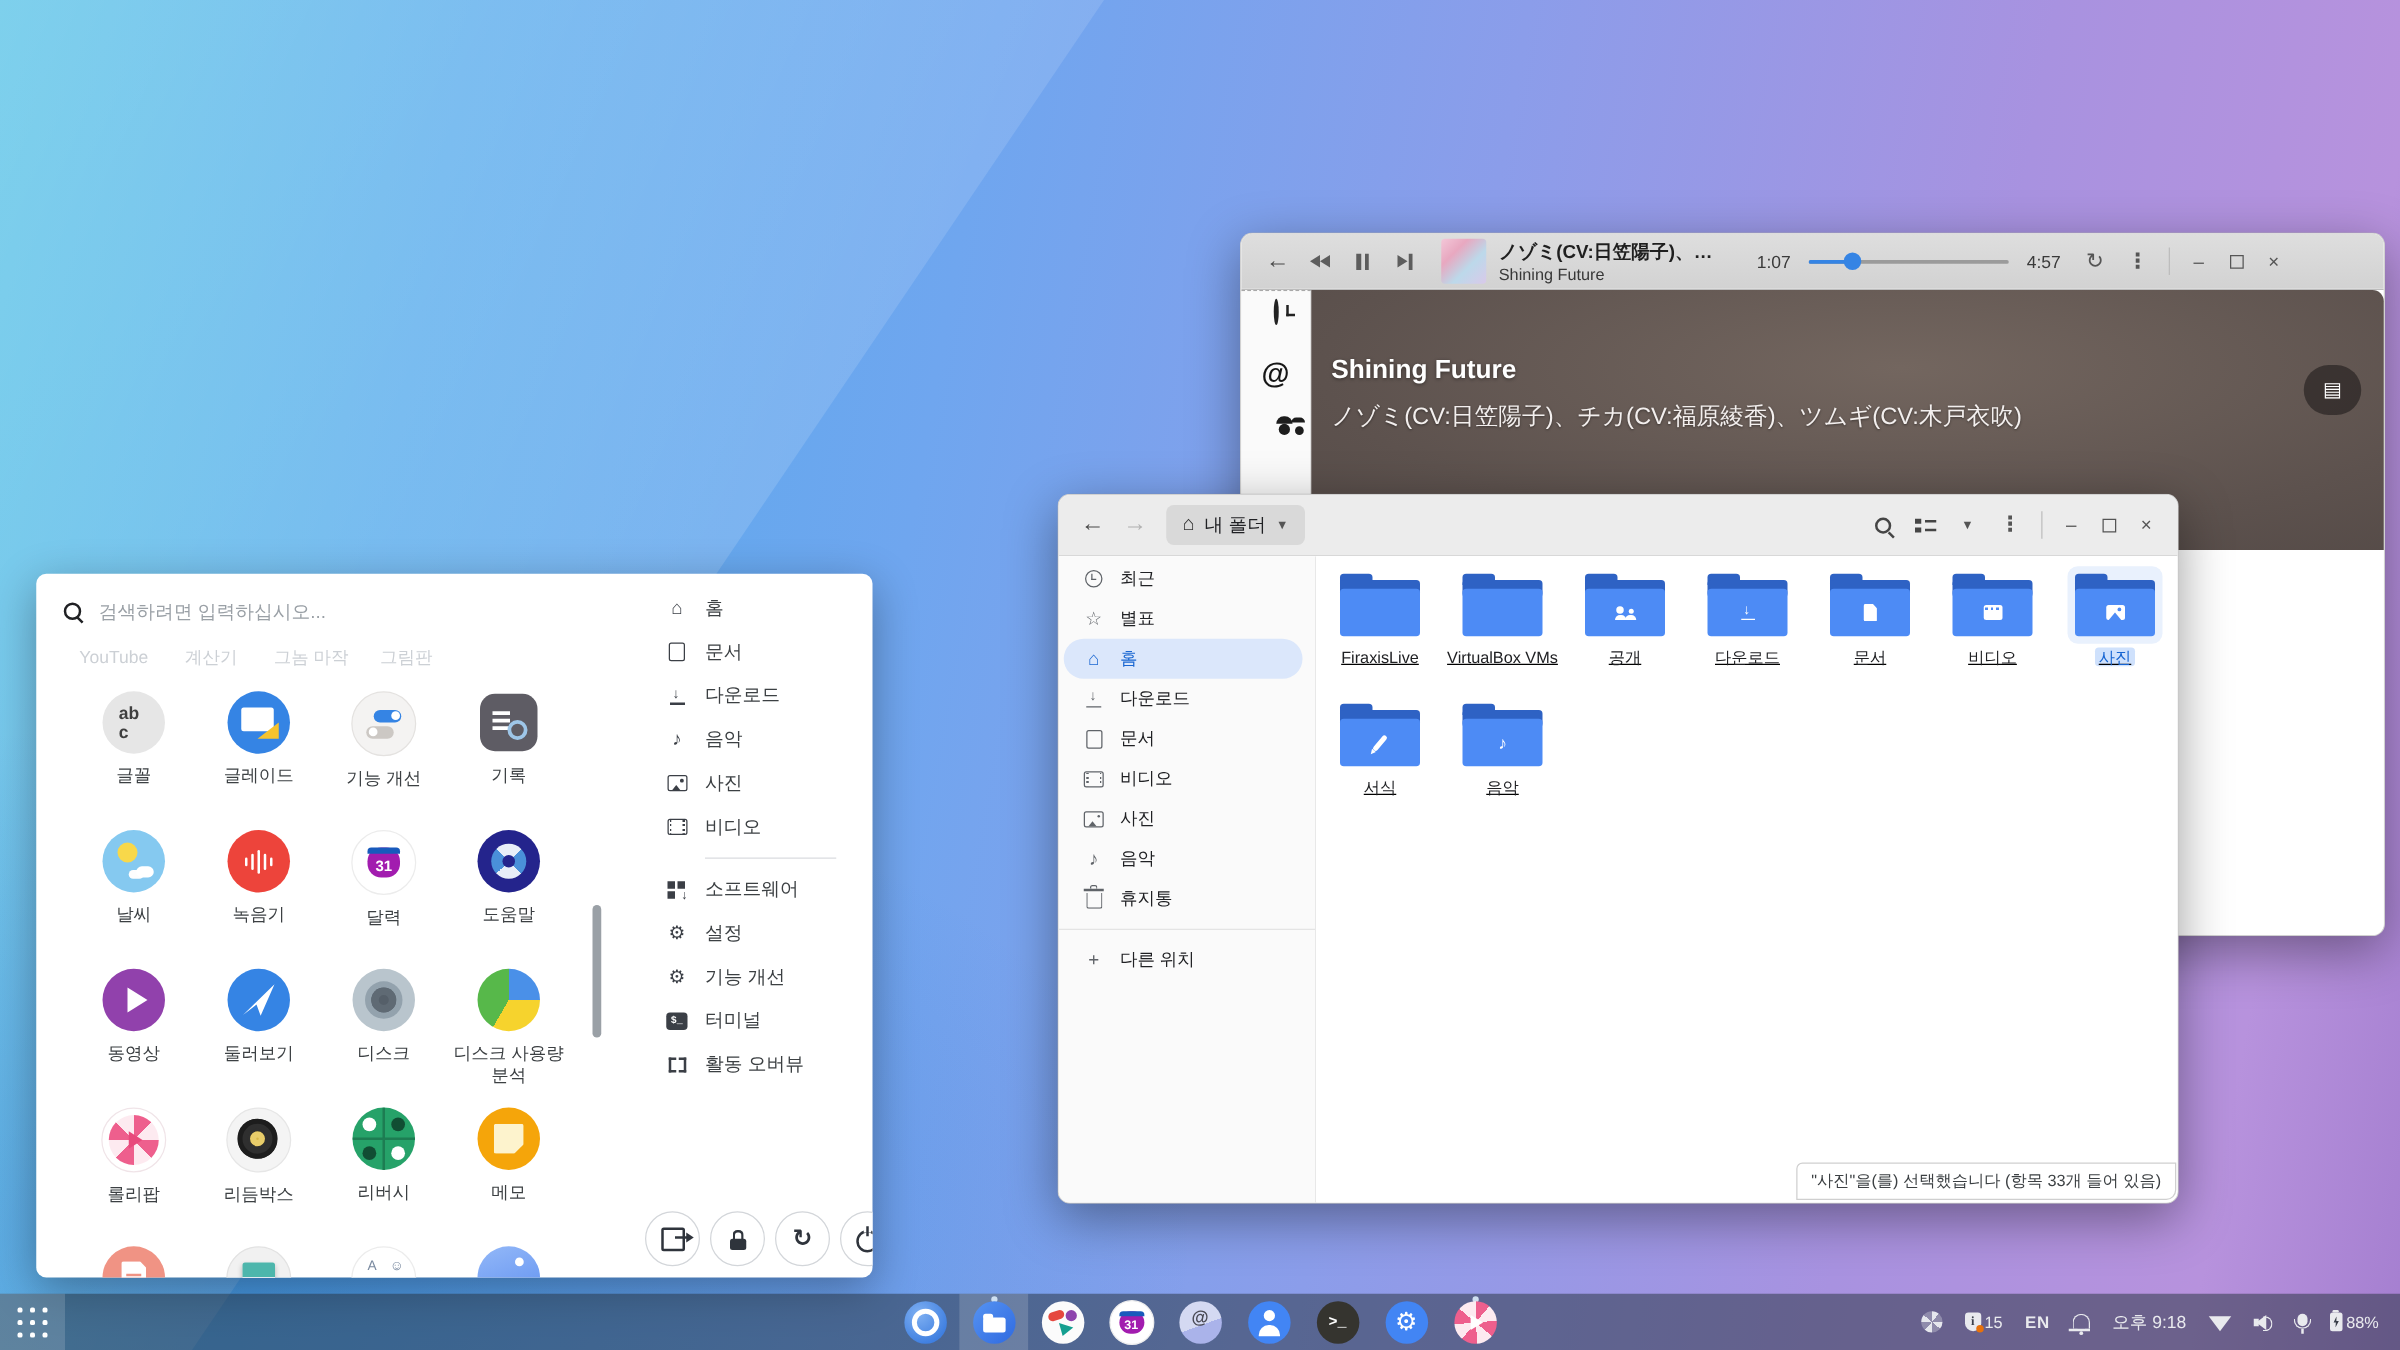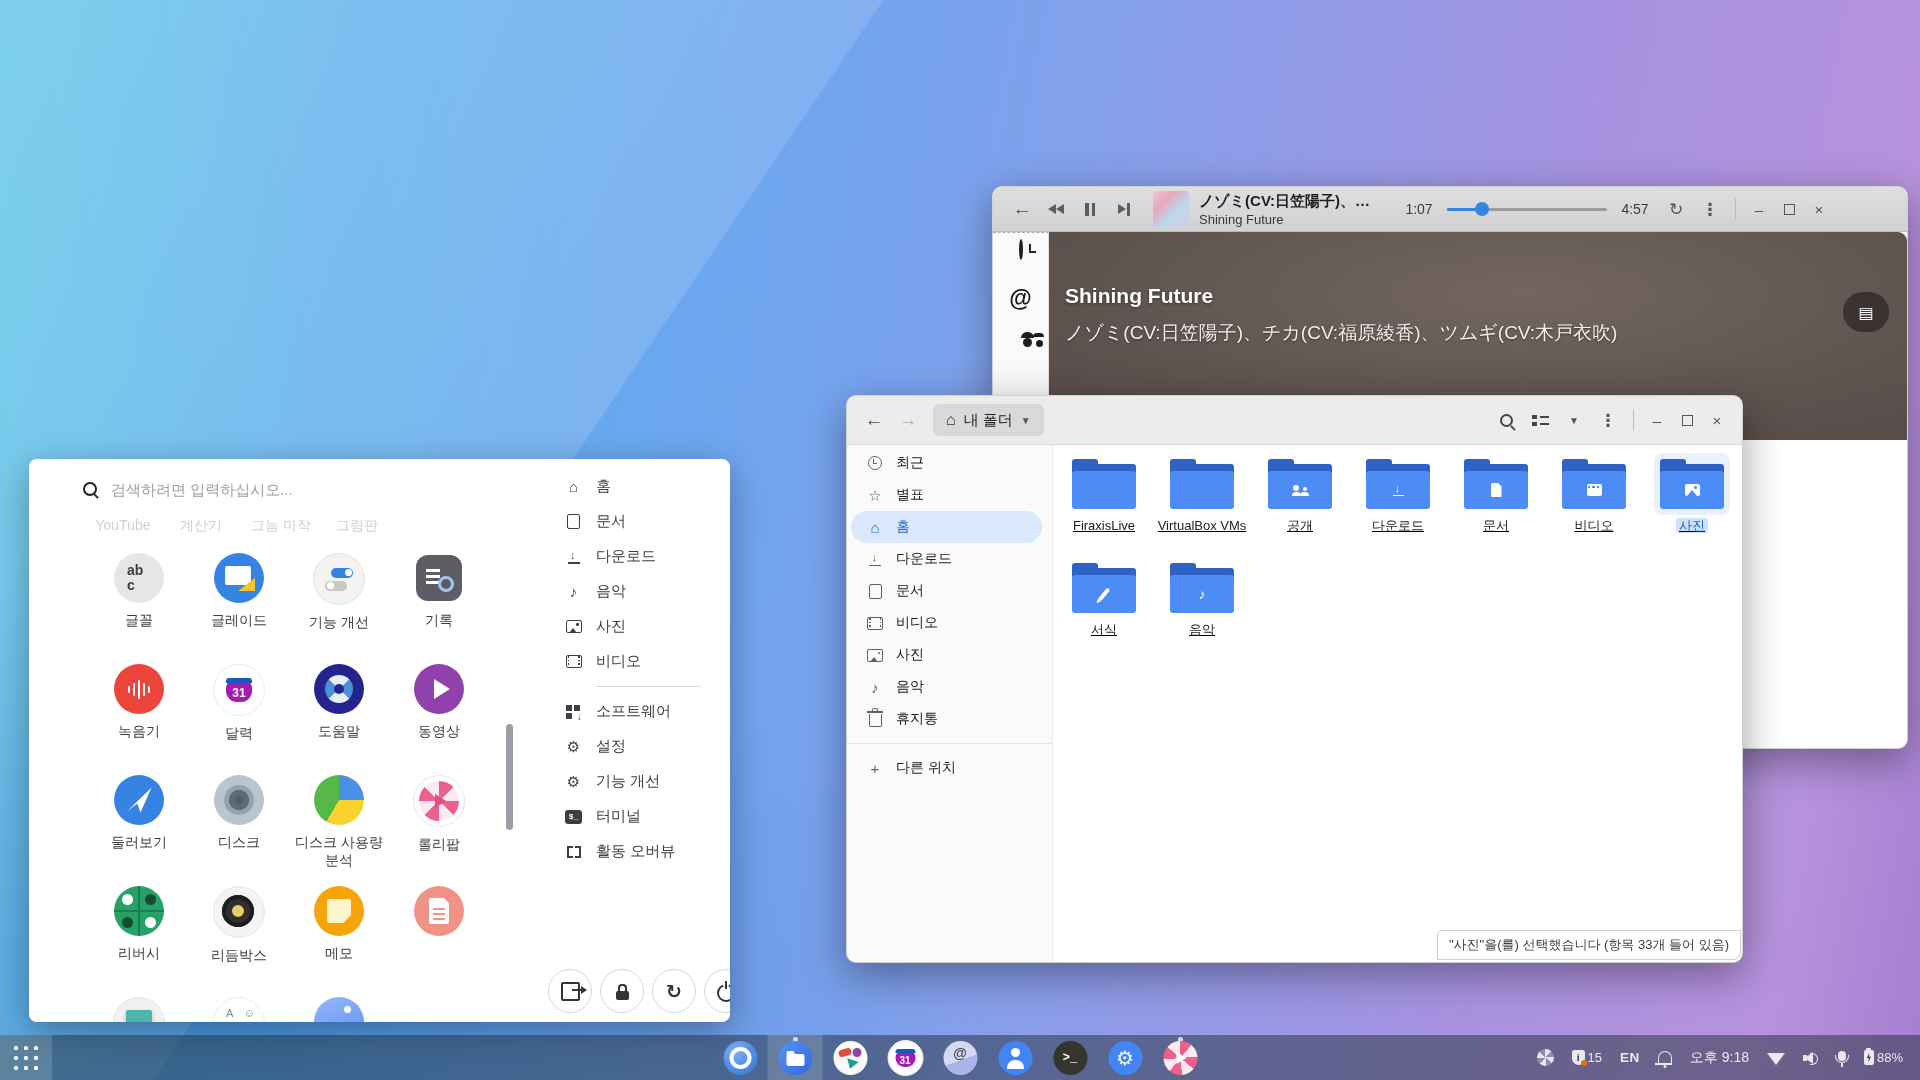--- a/index.html
+++ b/index.html
@@ -138,21 +138,21 @@
     border-left:5px solid transparent;border-right:5px solid transparent;border-bottom:6px solid #4d8bf5;}
   .em-pen{width:4px;height:15px;background:#fff;border-radius:2px;transform:rotate(40deg);position:relative;}
   .em-pen::after{content:"";position:absolute;left:0;bottom:-4px;width:0;height:0;
     border-left:2px solid transparent;border-right:2px solid transparent;border-top:4px solid #fff;}
   .em-note{color:#fff;font-size:14px;font-weight:bold;line-height:1;}
   .toast{position:absolute;right:1px;bottom:2px;height:28px;display:flex;align-items:center;padding:0 11px;
     background:#fff;border:1px solid #cfcfcf;border-radius:5px 0 8px 0;font-size:13px;color:#3c4043;white-space:nowrap;}
 
   
   .launcher{position:absolute;left:29px;top:459px;width:669px;height:563px;background:#fff;border-radius:8px;
-    box-shadow:0 10px 36px rgba(0,0,0,.32);display:flex;overflow:hidden;padding-left:32px;}
+    box-shadow:0 10px 36px rgba(0,0,0,.32);display:flex;overflow:hidden;}
   .l-left{width:458px;flex:none;padding:18px 0 0 22px;position:relative;}
   .searchrow{display:flex;align-items:center;gap:12px;height:24px;}
   .mag-dark{width:10px;height:10px;border:2px solid #202124;border-radius:50%;position:relative;flex:none;}
   .mag-dark::after{content:"";position:absolute;width:2px;height:6px;background:#202124;transform:rotate(-45deg);left:10px;top:9px;}
   .sinput{border:none;outline:none;font-size:15px;color:#202124;width:320px;background:transparent;}
   .sinput::placeholder{color:#9aa0a6;}
   .ghost{display:flex;margin-top:16px;color:#ccd0d5;font-size:14px;}
   .ghost span{width:56px;margin-right:22px;text-align:center;white-space:nowrap;}
   .ghost span:first-child{margin-left:12px;}
   .agrid{display:grid;grid-template-columns:repeat(4,100px);margin-left:6px;margin-top:10px;}
@@ -617,20 +617,24 @@
               <span class="tg1"></span>
               <span class="tg2"></span>
             </div>
             <div class="alabel"><span>기능 개선</span></div>
           </div>
         <div class="acell">
             <div class="appicon ai-logs"></div>
             <div class="alabel"><span>기록</span></div>
           </div>
         <div class="acell">
+            <div class="appicon ai-weather"></div>
+            <div class="alabel"><span>날씨</span></div>
+          </div>
+        <div class="acell">
             <div class="appicon ai-recorder">
               <i></i>
               <i></i>
               <i></i>
               <i></i>
               <i></i>
             </div>
             <div class="alabel"><span>녹음기</span></div>
           </div>
         <div class="acell">
@@ -659,31 +663,31 @@
           </div>
         <div class="acell">
             <div class="appicon ai-baobab"></div>
             <div class="alabel"><span>디스크 사용량 분석</span></div>
           </div>
         <div class="acell">
             <div class="appicon ai-lolly"></div>
             <div class="alabel"><span>롤리팝</span></div>
           </div>
         <div class="acell">
+            <div class="appicon ai-rhythm"></div>
+            <div class="alabel"><span>리듬박스</span></div>
+          </div>
+        <div class="acell">
             <div class="appicon ai-reversi">
               <span class="d1"></span>
               <span class="d2"></span>
               <span class="d3"></span>
               <span class="d4"></span>
             </div>
             <div class="alabel"><span>리버시</span></div>
-          </div>
-        <div class="acell">
-            <div class="appicon ai-rhythm"></div>
-            <div class="alabel"><span>리듬박스</span></div>
           </div>
         <div class="acell">
             <div class="appicon ai-memo"></div>
             <div class="alabel"><span>메모</span></div>
           </div>
         <div class="acell">
             <div class="appicon ai-docred"></div>
           </div>
         <div class="acell">
             <div class="appicon ai-sticky"></div>

